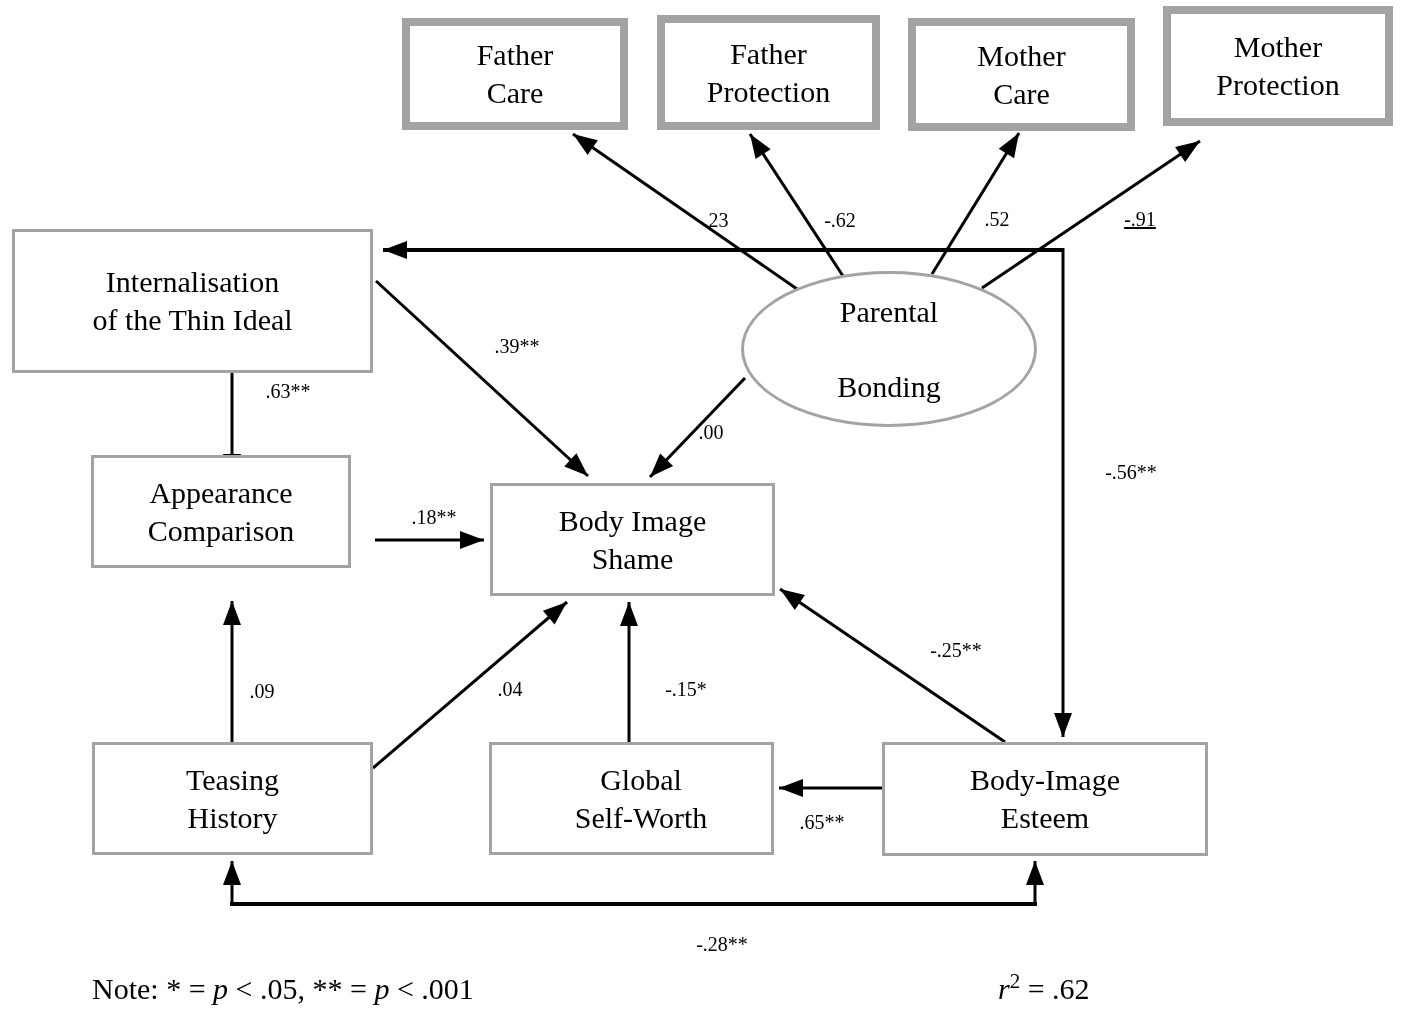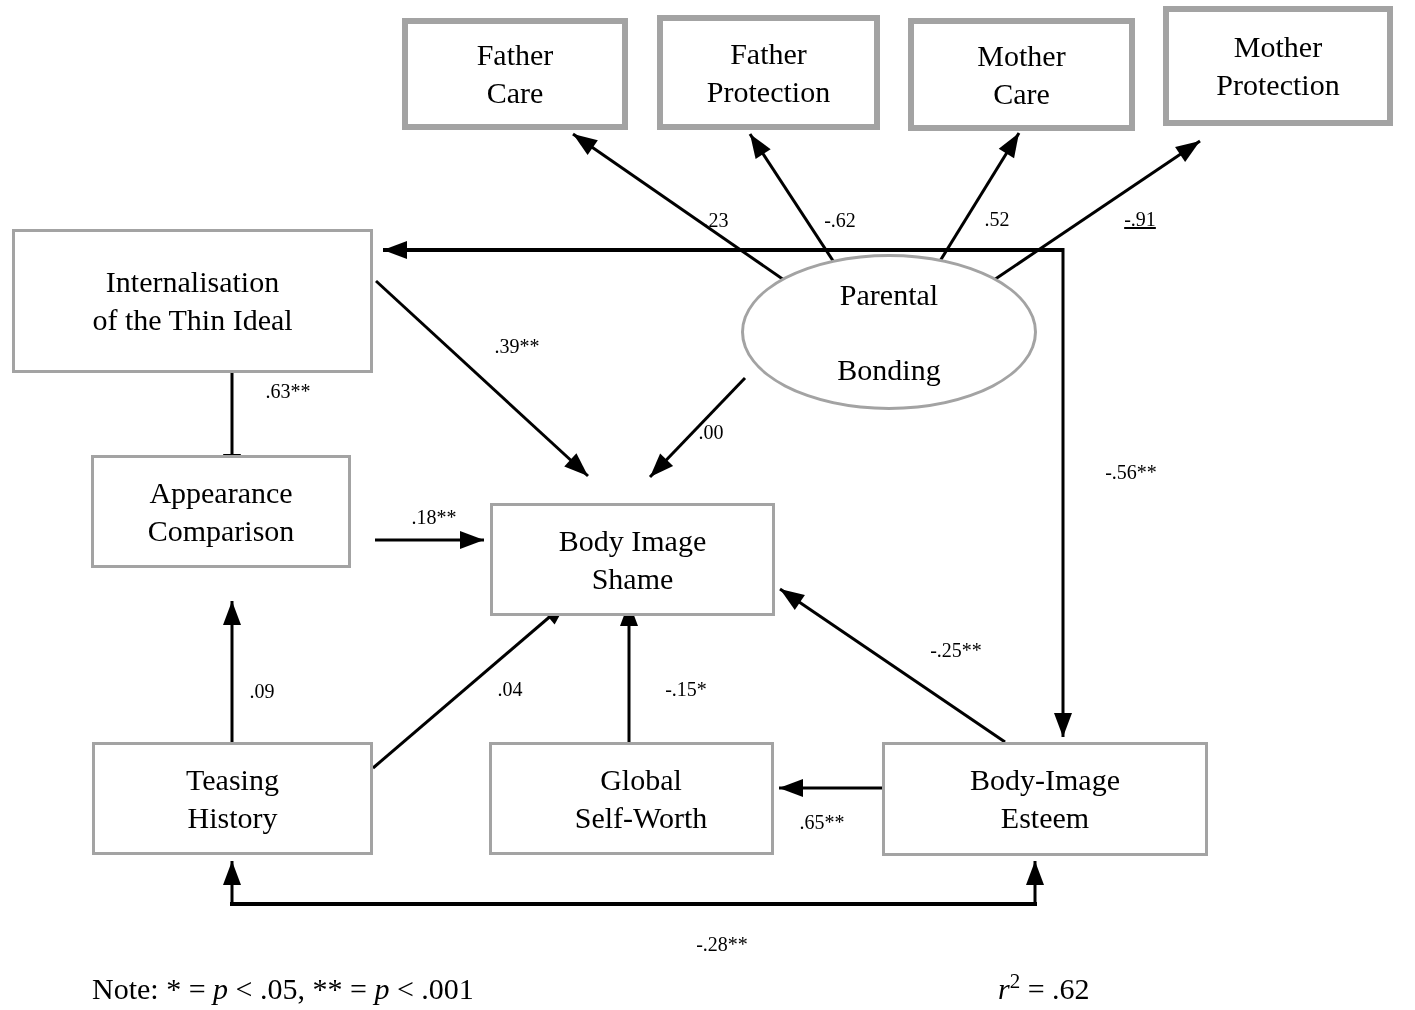--- a/index.html
+++ b/index.html
@@ -9,21 +9,21 @@
     background:#ffffff;
     font-family:"Liberation Serif","DejaVu Serif",serif;
     color:#000;
     overflow:hidden;
   }
   svg.wires{position:absolute;left:0;top:0;z-index:0;}
   .node{
     position:absolute;
     box-sizing:border-box;
     background:#ffffff;
-    border:6px solid #a3a3a3;
+    border:8px solid #a3a3a3;
     display:flex;flex-direction:column;
     align-items:center;justify-content:center;
     text-align:center;
     font-size:30px;line-height:38px;
     z-index:1;
   }
   .node.thin{border-width:3px;}
   .node.oval{border-radius:50%;border-width:3px;}
   .coef{
     position:absolute;
@@ -99,31 +99,31 @@
   <div class="node" style="left:1163px;top:6px;width:230px;height:120px;">
     <span>Mother</span>
     <span>Protection</span>
   </div>
 
   <div class="node thin" style="left:12px;top:195px;width:361px;height:144px;margin-top:34px;">
     <span>Internalisation</span>
     <span>of the Thin Ideal</span>
   </div>
 
-  <div class="node oval" style="left:741px;top:254px;width:296px;height:156px;gap:37px;">
+  <div class="node oval" style="left:741px;top:271px;width:296px;height:156px;gap:37px;">
     <span>Parental</span>
     <span>Bonding</span>
   </div>
 
   <div class="node thin" style="left:91px;top:455px;width:260px;height:113px;">
     <span>Appearance</span>
     <span>Comparison</span>
   </div>
 
-  <div class="node thin" style="left:490px;top:503px;width:285px;height:113px;">
+  <div class="node thin" style="left:490px;top:483px;width:285px;height:113px;">
     <span>Body Image</span>
     <span>Shame</span>
   </div>
 
   <div class="node thin" style="left:92px;top:742px;width:281px;height:113px;">
     <span>Teasing</span>
     <span>History</span>
   </div>
 
   <div class="node thin" style="left:489px;top:742px;width:285px;height:113px;padding-left:19px;">

